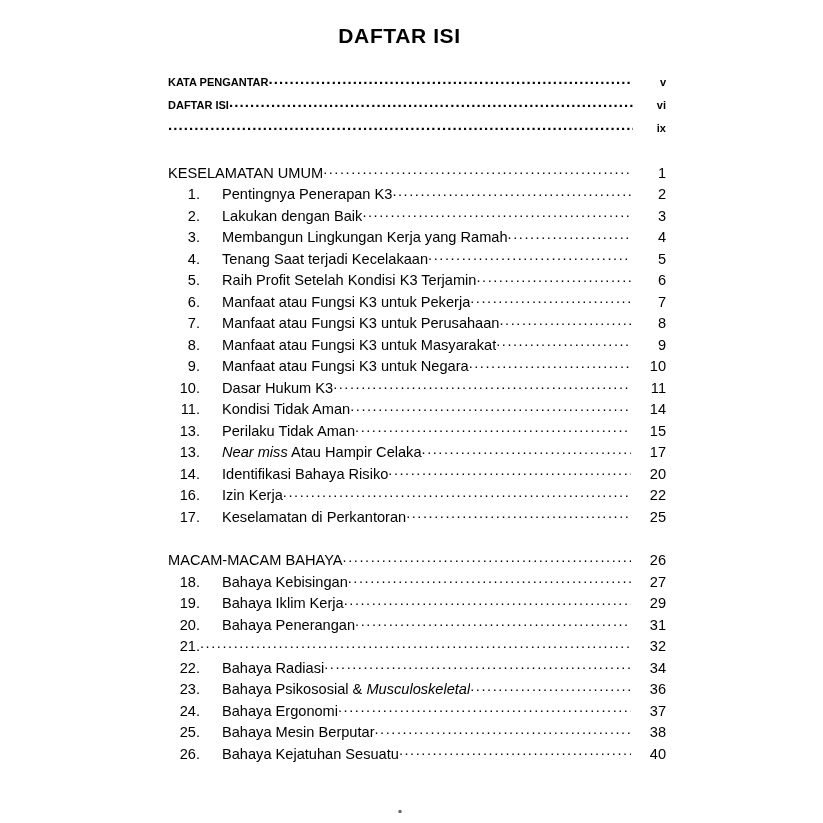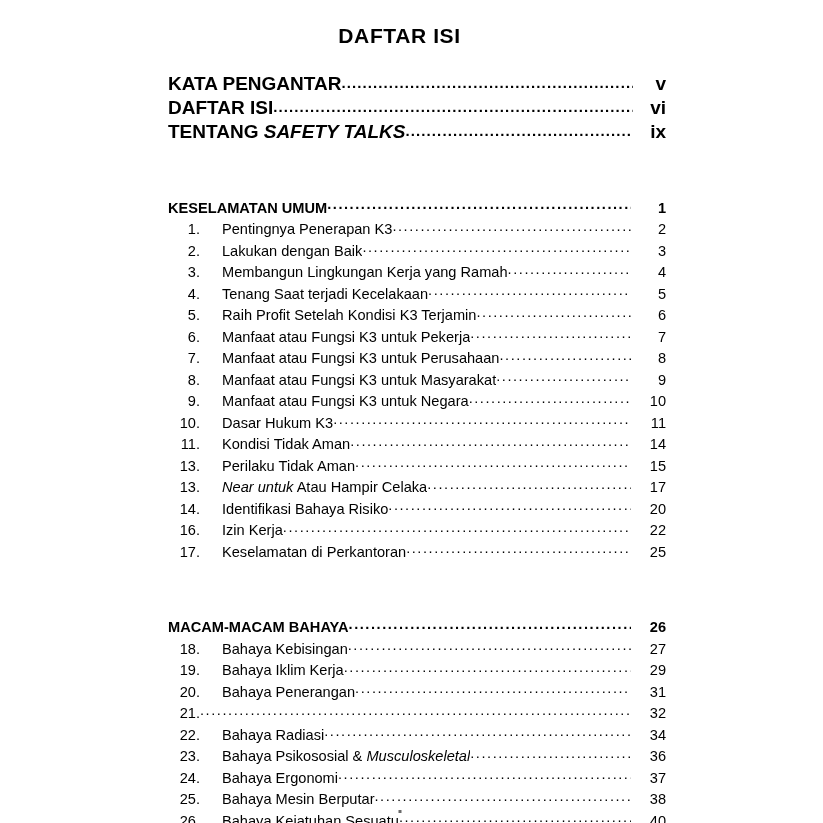--- a/index.html
+++ b/index.html
@@ -43,27 +43,26 @@
     display: flex;
     align-items: baseline;
     width: 100%;
     font-size: 14.6px;
     line-height: 21.5px;
     white-space: nowrap;
   }
   
   .toc-row.front {
     font-weight: bold;
-    font-size: 19px;
+    font-size: 11px;
     line-height: 23.2px;
   }
   
   .toc-row.section {
-    font-weight: bold;
-    margin-top: 32px;
+    font-weight: normal;
   }
   
   .toc-row.entry .idx {
     display: inline-block;
     width: 32px;
     text-align: right;
     flex: 0 0 auto;
     padding-right: 0;
   }
   .toc-row.entry .label-wrap {
@@ -131,21 +130,20 @@
         <span class="label-wrap">KATA PENGANTAR</span>
         <span class="leader"></span>
         <span class="pg">v</span>
       </div>
       <div class="toc-row front">
         <span class="label-wrap">DAFTAR ISI</span>
         <span class="leader"></span>
         <span class="pg">vi</span>
       </div>
       <div class="toc-row front">
-        <span class="label-wrap">TENTANG <i class="it">SAFETY TALKS</i> </span>
         <span class="leader"></span>
         <span class="pg">ix</span>
       </div>
       <div class="gap-lg"></div>
       <div class="toc-row section">
         <span class="label-wrap">KESELAMATAN UMUM</span>
         <span class="leader"></span>
         <span class="pg">1</span>
       </div>
       <div class="toc-row entry">
@@ -215,21 +213,21 @@
         <span class="pg">14</span>
       </div>
       <div class="toc-row entry">
         <span class="idx">13.</span>
         <span class="label-wrap">Perilaku Tidak Aman</span>
         <span class="leader"></span>
         <span class="pg">15</span>
       </div>
       <div class="toc-row entry">
         <span class="idx">13.</span>
-        <span class="label-wrap"><i class="it">Near untuk</i> Atau Hampir Celaka</span>
+        <span class="label-wrap"><i class="it">Near miss</i> Atau Hampir Celaka</span>
         <span class="leader"></span>
         <span class="pg">17</span>
       </div>
       <div class="toc-row entry">
         <span class="idx">14.</span>
         <span class="label-wrap">Identifikasi Bahaya Risiko</span>
         <span class="leader"></span>
         <span class="pg">20</span>
       </div>
       <div class="toc-row entry">

